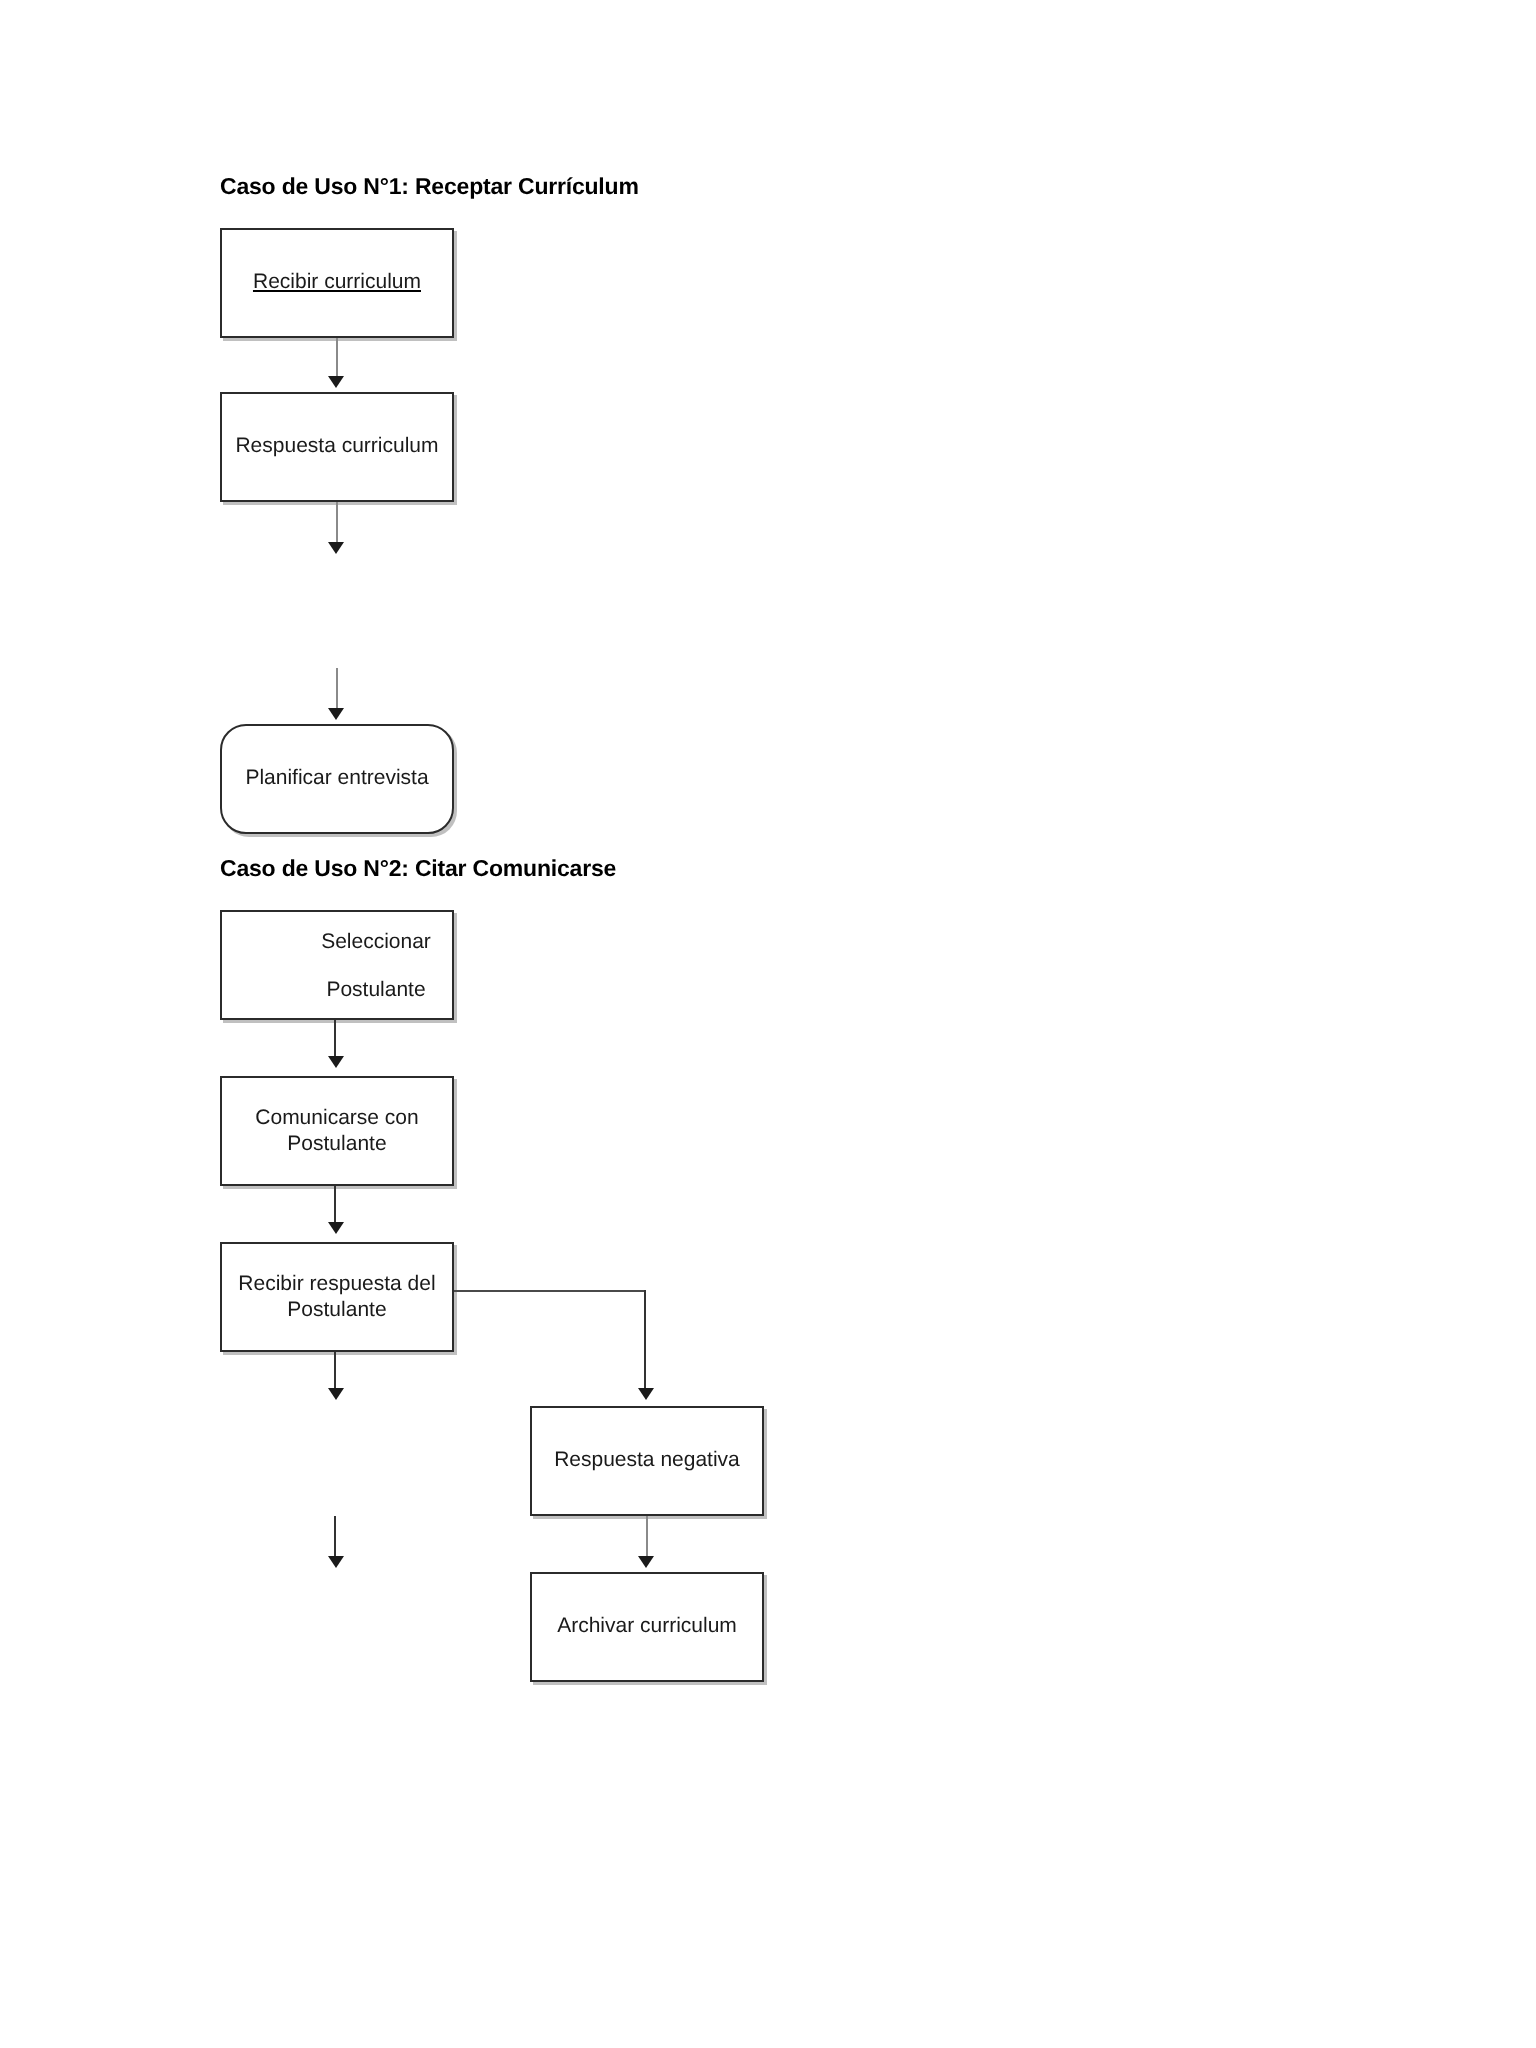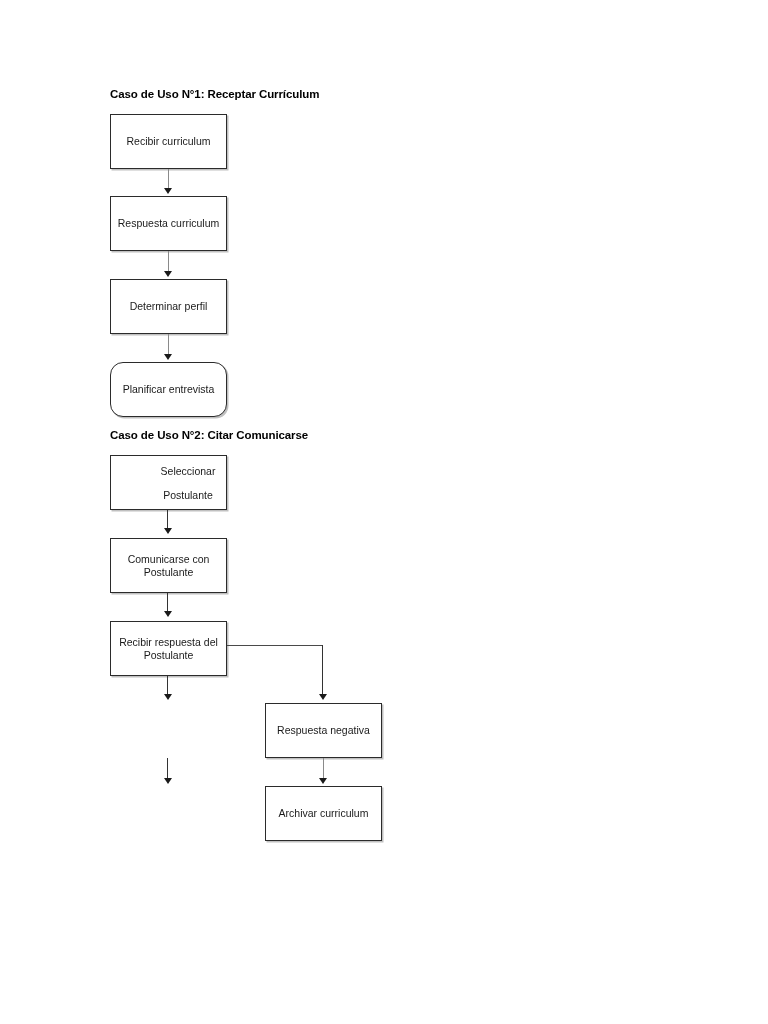--- a/index.html
+++ b/index.html
@@ -86,37 +86,34 @@
     border-top: 6px solid #1a1a1a;
   }
 </style>
 </head>
 <body>
 
 <div class="page">
 
   <div class="section-title" style="left:110px; top:87px;">Caso de Uso N°1: Receptar Currículum</div>
 
-  <div class="node" style="left:110px; top:114px; width:117px; height:55px;">
+  <div class="node" style="left:110px; top:114px; width:117px; height:55px;text-decoration:underline;">
     <span class="node-label">Recibir curriculum</span>
   </div>
 
   <div class="conn-v" style="left:168px; top:169px; height:21px;"></div>
   <div class="arrowhead" style="left:164px; top:188px;"></div>
 
   <div class="node" style="left:110px; top:196px; width:117px; height:55px;">
     <span class="node-label">Respuesta curriculum</span>
   </div>
 
   <div class="conn-v" style="left:168px; top:251px; height:22px;"></div>
   <div class="arrowhead" style="left:164px; top:271px;"></div>
 
-  <div class="node" style="left:110px; top:279px; width:117px; height:55px;">
-    <span class="node-label">Determinar perfil</span>
-  </div>
 
   <div class="conn-v" style="left:168px; top:334px; height:22px;"></div>
   <div class="arrowhead" style="left:164px; top:354px;"></div>
 
   <div class="node" style="left:110px; top:362px; width:117px; height:55px;border-radius:13px;">
     <span class="node-label">Planificar entrevista</span>
   </div>
 
   <div class="section-title" style="left:110px; top:428px;">Caso de Uso N°2: Citar Comunicarse</div>
 

